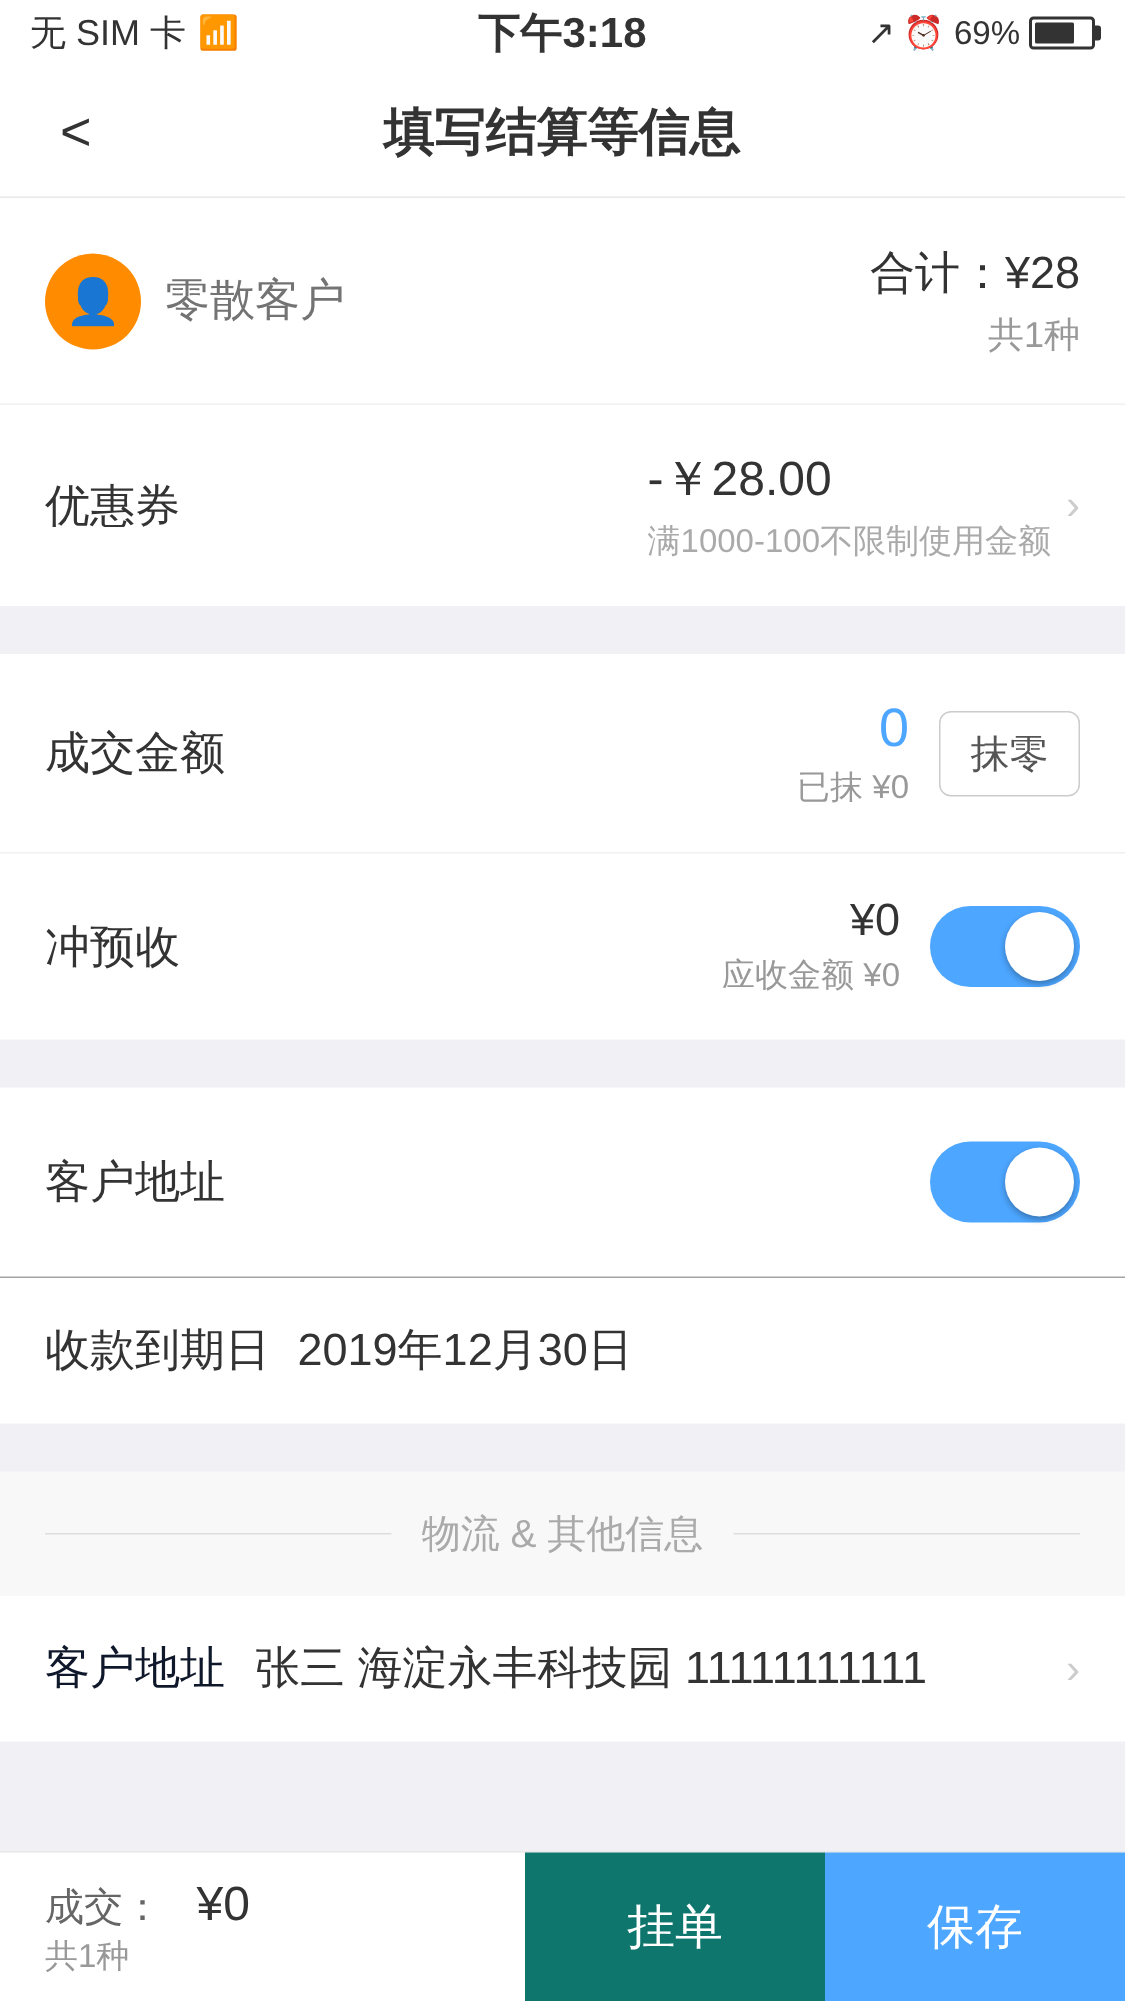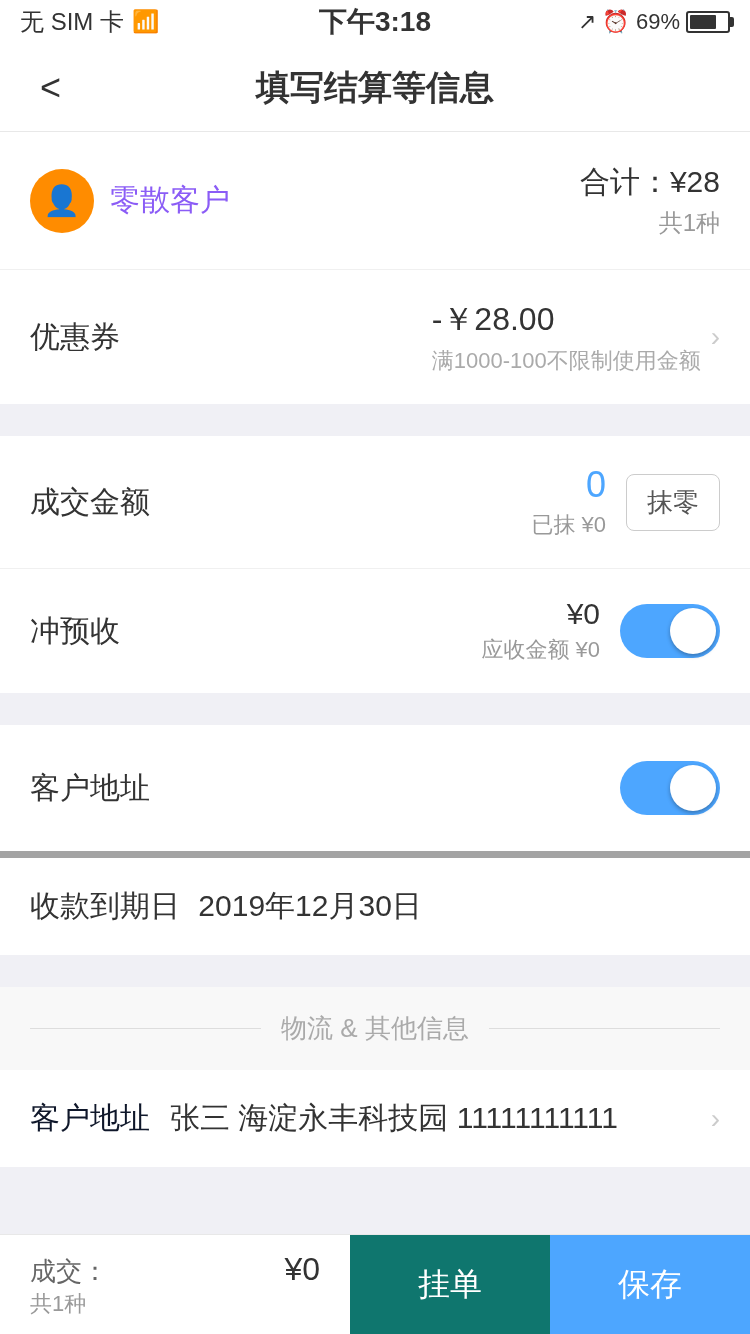--- a/index.html
+++ b/index.html
@@ -78,21 +78,21 @@
       border-radius: 50%;
       background: #ff8c00;
       display: flex;
       align-items: center;
       justify-content: center;
       color: #fff;
       font-size: 30px;
     }
     .customer-name {
       font-size: 30px;
-      color: #8b5cf6;
+      color: #737373;
     }
     .customer-right {
       text-align: right;
     }
     .total-amount {
       font-size: 30px;
       color: #333;
     }
     .total-count {
       font-size: 24px;
@@ -241,21 +241,21 @@
     .debt-label {
       font-size: 30px;
       color: #333;
     }
 
     
     .duedate-row {
       padding: 28px 30px;
       font-size: 30px;
       color: #333;
-      border-top: 7px solid #a3a3a3;
+      border-top: 1px solid #a3a3a3;
     }
     .duedate-row span.date-val {
       margin-left: 10px;
     }
 
     
     .logistics-divider {
       display: flex;
       align-items: center;
       padding: 24px 30px;
@@ -483,21 +483,21 @@
 <div class="address-row">
   <span class="address-label">客户地址</span>
   <span class="address-value">张三 海淀永丰科技园 11111111111</span>
   <span class="chevron-right">›</span>
 </div>
 
 <div style="height: 100px;"></div>
 
 <div class="bottom-bar">
   <div class="bottom-info">
-    <div style="display:flex; align-items:baseline; gap:6px;justify-content:space-between;">
+    <div style="display:flex; align-items:baseline; gap:23px;">
       <span class="bottom-deal">成交：</span>
       <span class="bottom-amount">¥0</span>
     </div>
     <span class="bottom-count">共1种</span>
   </div>
   <div class="bottom-btn-hold">
     <span>挂单</span>
   </div>
   <div class="bottom-btn-save">
     <span>保存</span>

